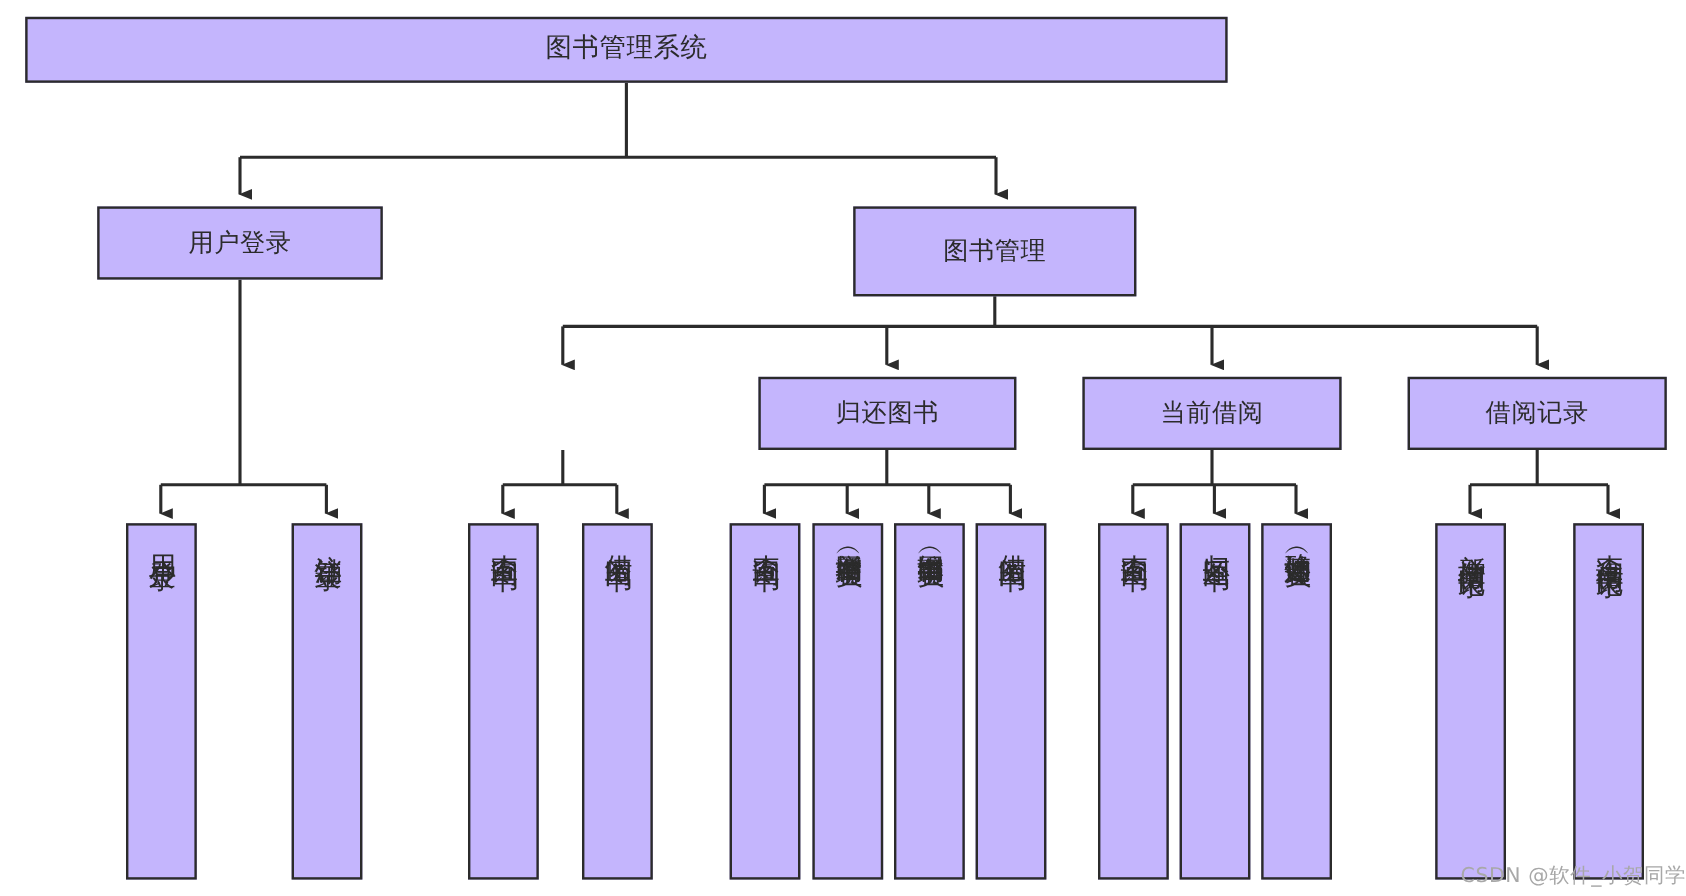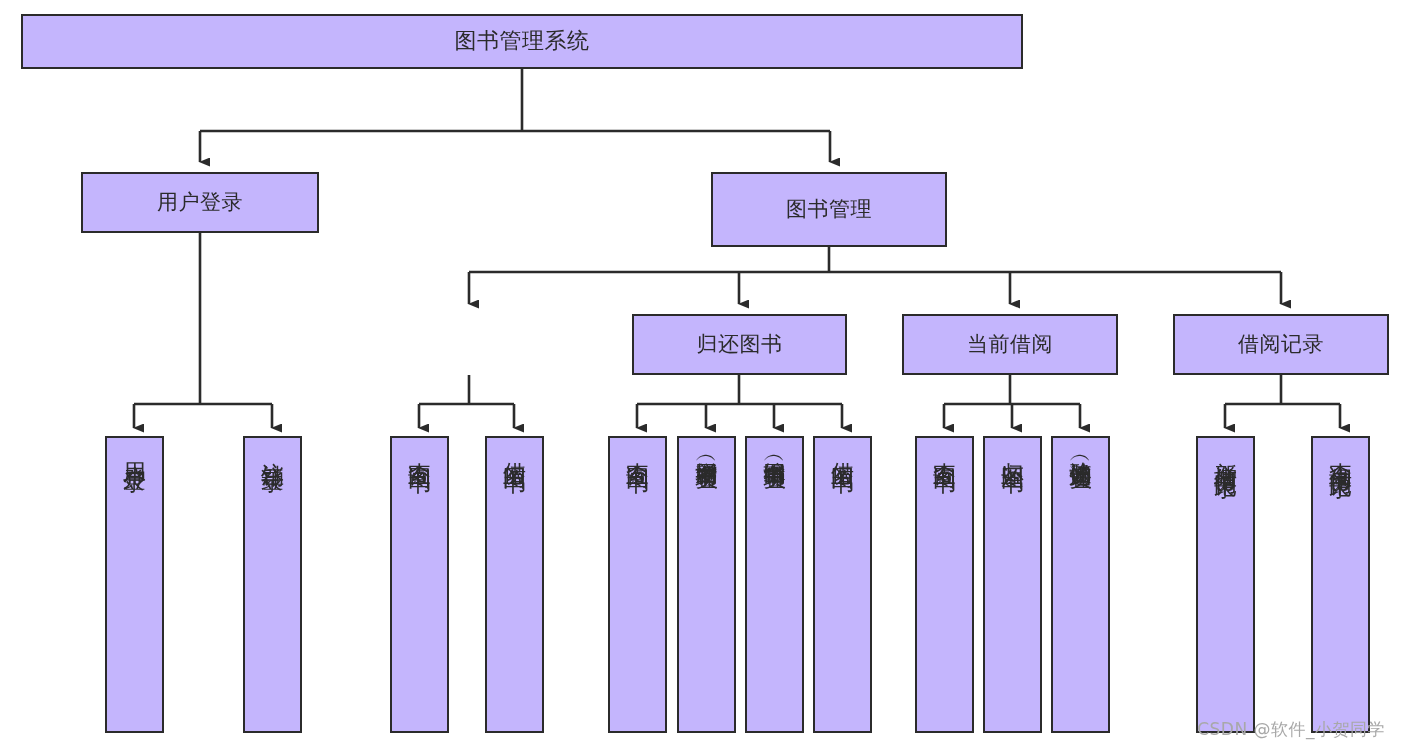--- a/index.html
+++ b/index.html
@@ -62,21 +62,21 @@
     letter-spacing: 3px;
     line-height: 1;
     max-height: 100%;
   }
   .node.vert.tall-label .node-label {
     font-size: 22px;
     letter-spacing: 1px;
   }
   #watermark {
     position: absolute;
-    right: 20px;
+    right: 0;
     bottom: 6px;
     font-size: 17px;
     color: #a8a8a8;
     letter-spacing: 0.5px;
     z-index: 5;
     white-space: nowrap;
   }
 </style>
 </head>
 <body>

